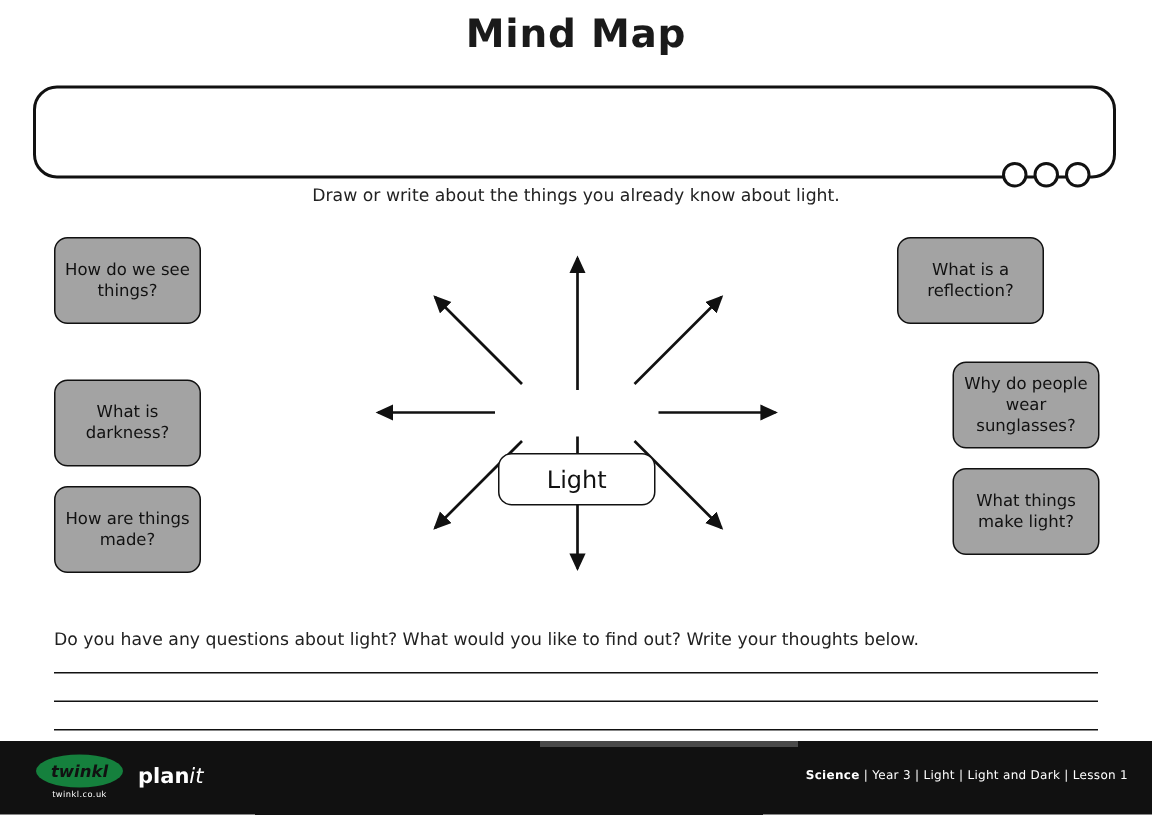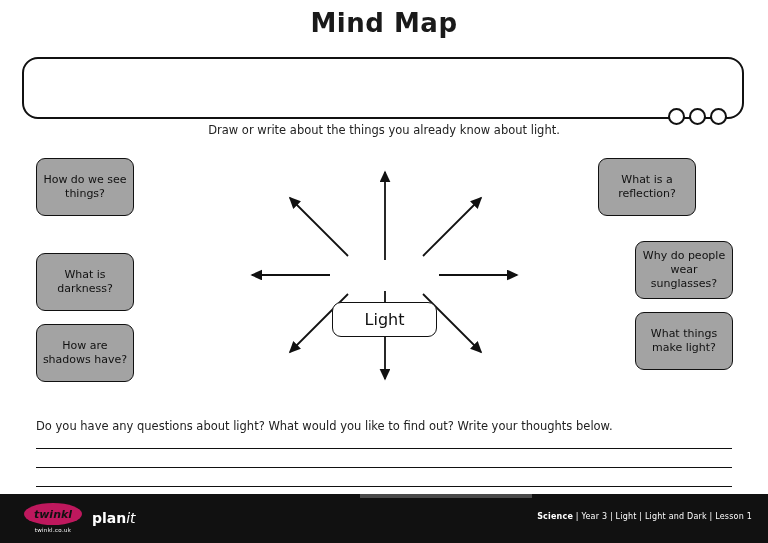--- a/index.html
+++ b/index.html
@@ -130,21 +130,21 @@
     background:#111;
   }
   .footer-logo{
     position:absolute;
     left:22px;top:6px;
     width:62px;height:36px;
     display:flex;flex-direction:column;align-items:center;justify-content:center;
   }
   .twinkl-oval{
     width:58px;height:22px;
-    background:#be185d;
+    background:#15803d;
     border-radius:50%/50%;
     display:flex;align-items:center;justify-content:center;
     position:relative;
   }
   .twinkl-oval span{
     font-size:11px;font-weight:bold;font-style:italic;color:#111;
   }
   .twinkl-url{
     font-size:5.5px;color:#fff;margin-top:2px;letter-spacing:.3px;
   }
@@ -184,21 +184,21 @@
 
   <div class="caption-top">Draw or write about the things you already know about light.</div>
 
   <div class="qbox L1">
     <span>How do we see things?</span>
   </div>
   <div class="qbox L2">
     <span>What is darkness?</span>
   </div>
   <div class="qbox L3">
-    <span>How are shadows have?</span>
+    <span>How are things made?</span>
   </div>
 
   <div class="qbox R1">
     <span>What is a reflection?</span>
   </div>
   <div class="qbox R2">
     <span>Why do people wear sunglasses?</span>
   </div>
   <div class="qbox R3">
     <span>What things make light?</span>

